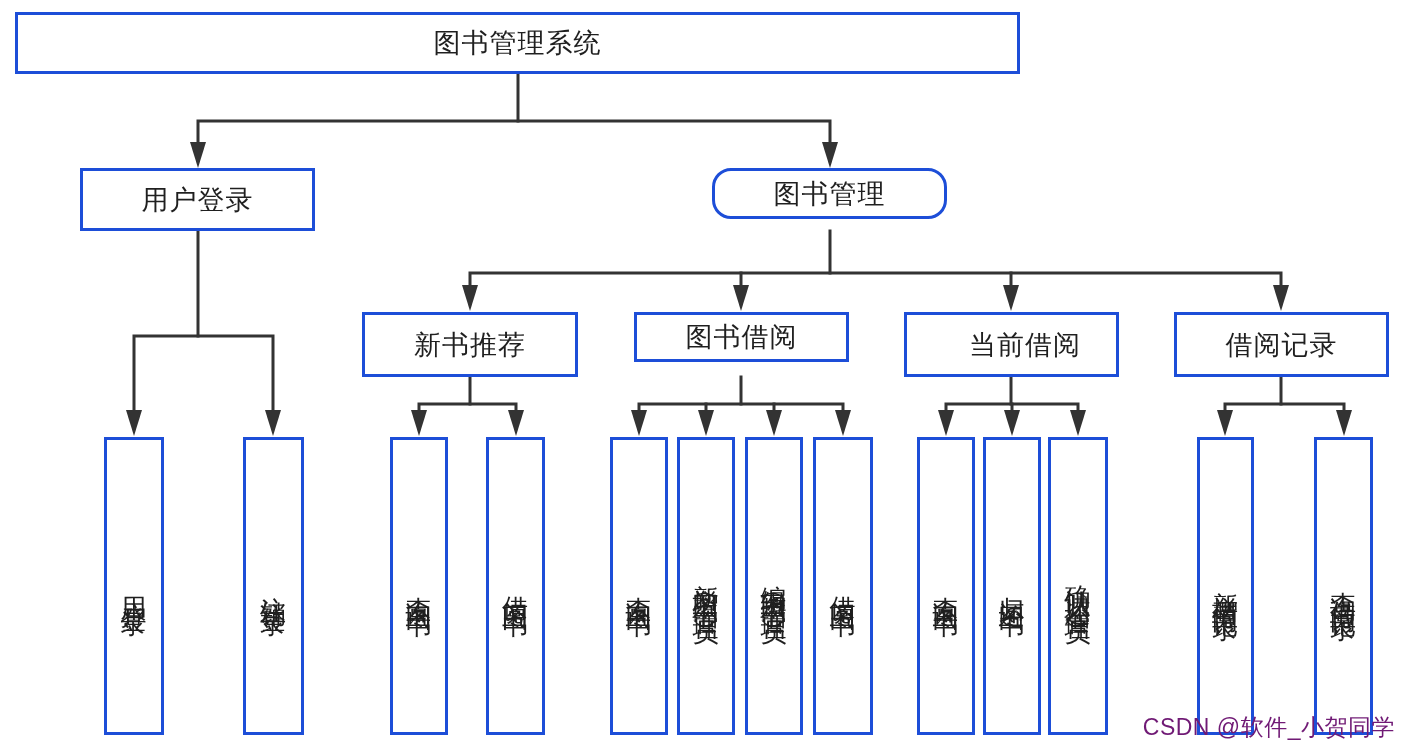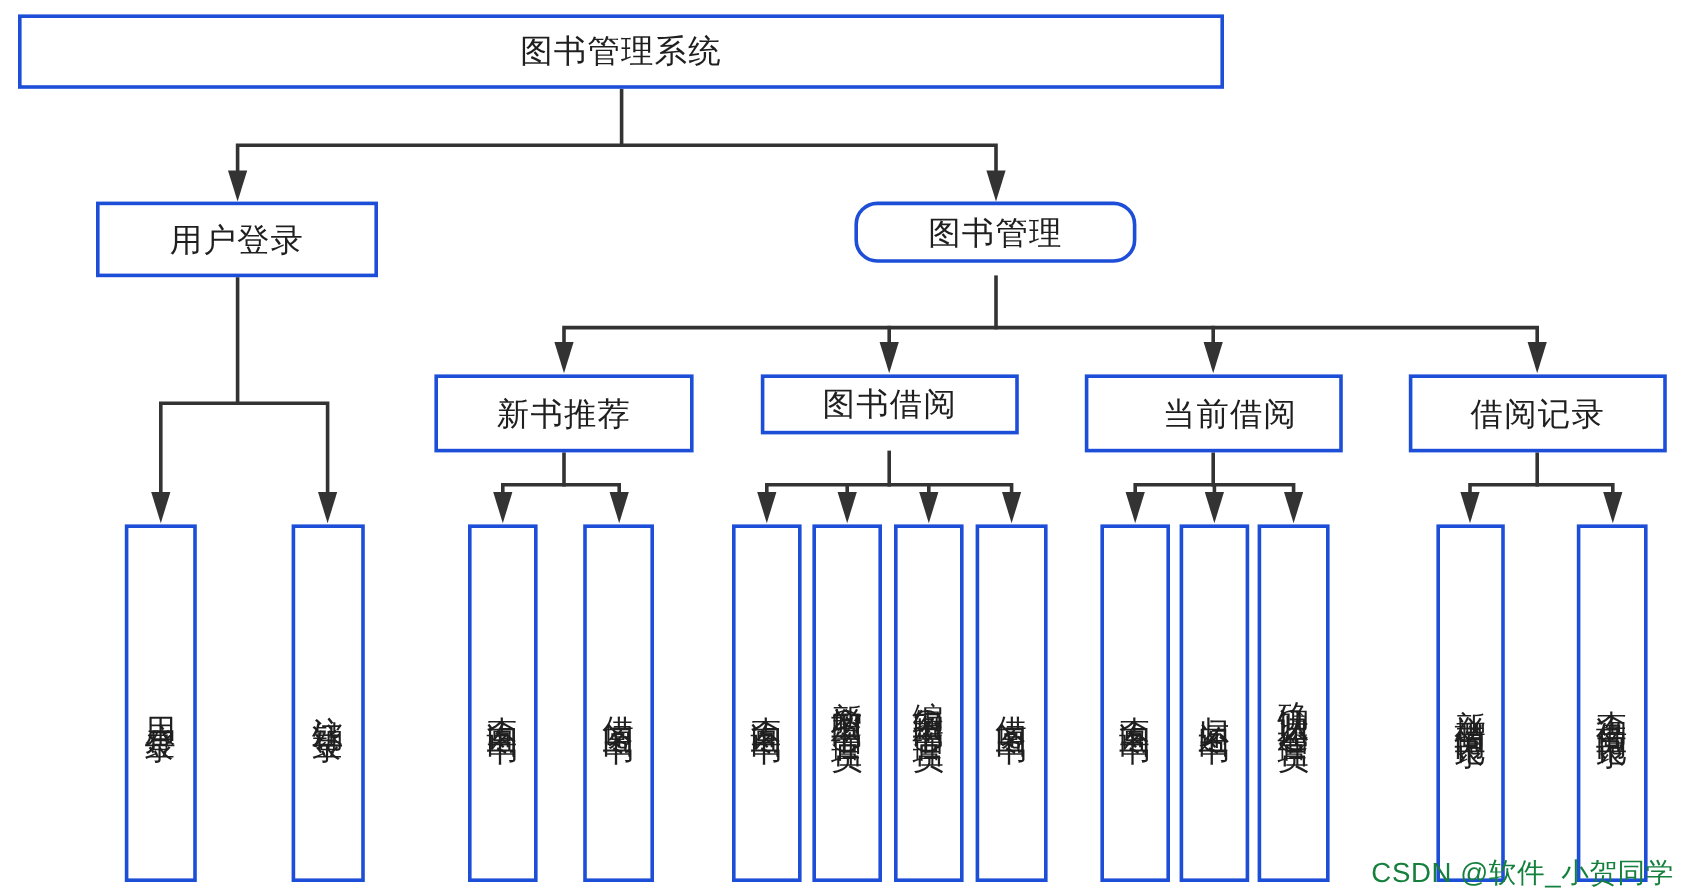--- a/index.html
+++ b/index.html
@@ -58,21 +58,21 @@
   .n-leaf9  { left: 917px;  top: 437px; width: 58px; height: 298px; }
   .n-leaf10 { left: 983px;  top: 437px; width: 58px; height: 298px; }
   .n-leaf11 { left: 1048px; top: 437px; width: 60px; height: 298px; }
   .n-leaf12 { left: 1197px; top: 437px; width: 57px; height: 298px; }
   .n-leaf13 { left: 1314px; top: 437px; width: 59px; height: 298px; }
   .watermark {
     position: absolute;
     right: 10px;
     top: 712px;
     font-size: 23px;
-    color: #15803d;
+    color: #701a75;
     letter-spacing: 0.5px;
     z-index: 5;
     white-space: nowrap;
   }
 </style>
 </head>
 <body>
 
 <div class="stage">
 

